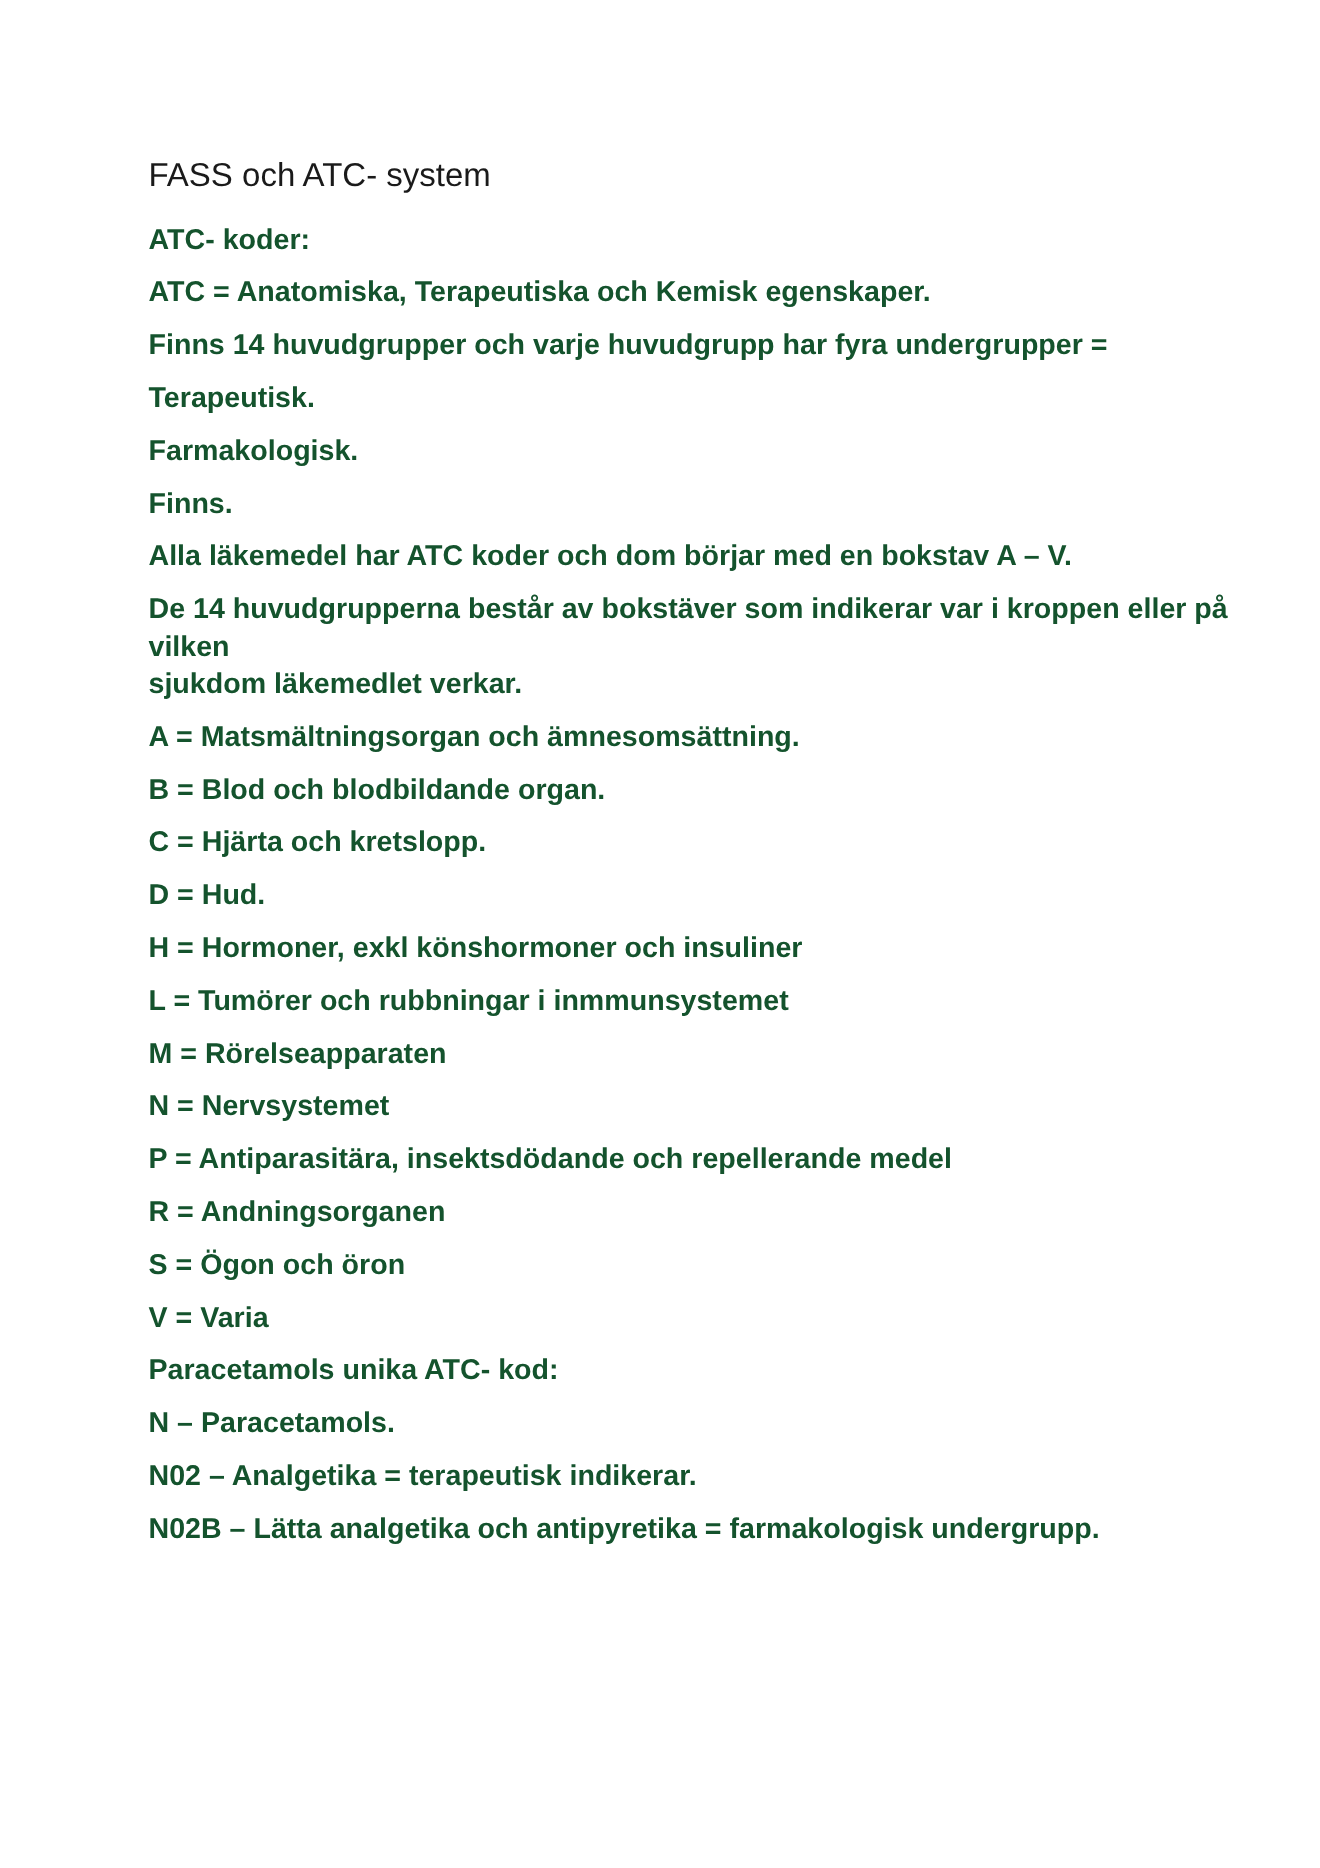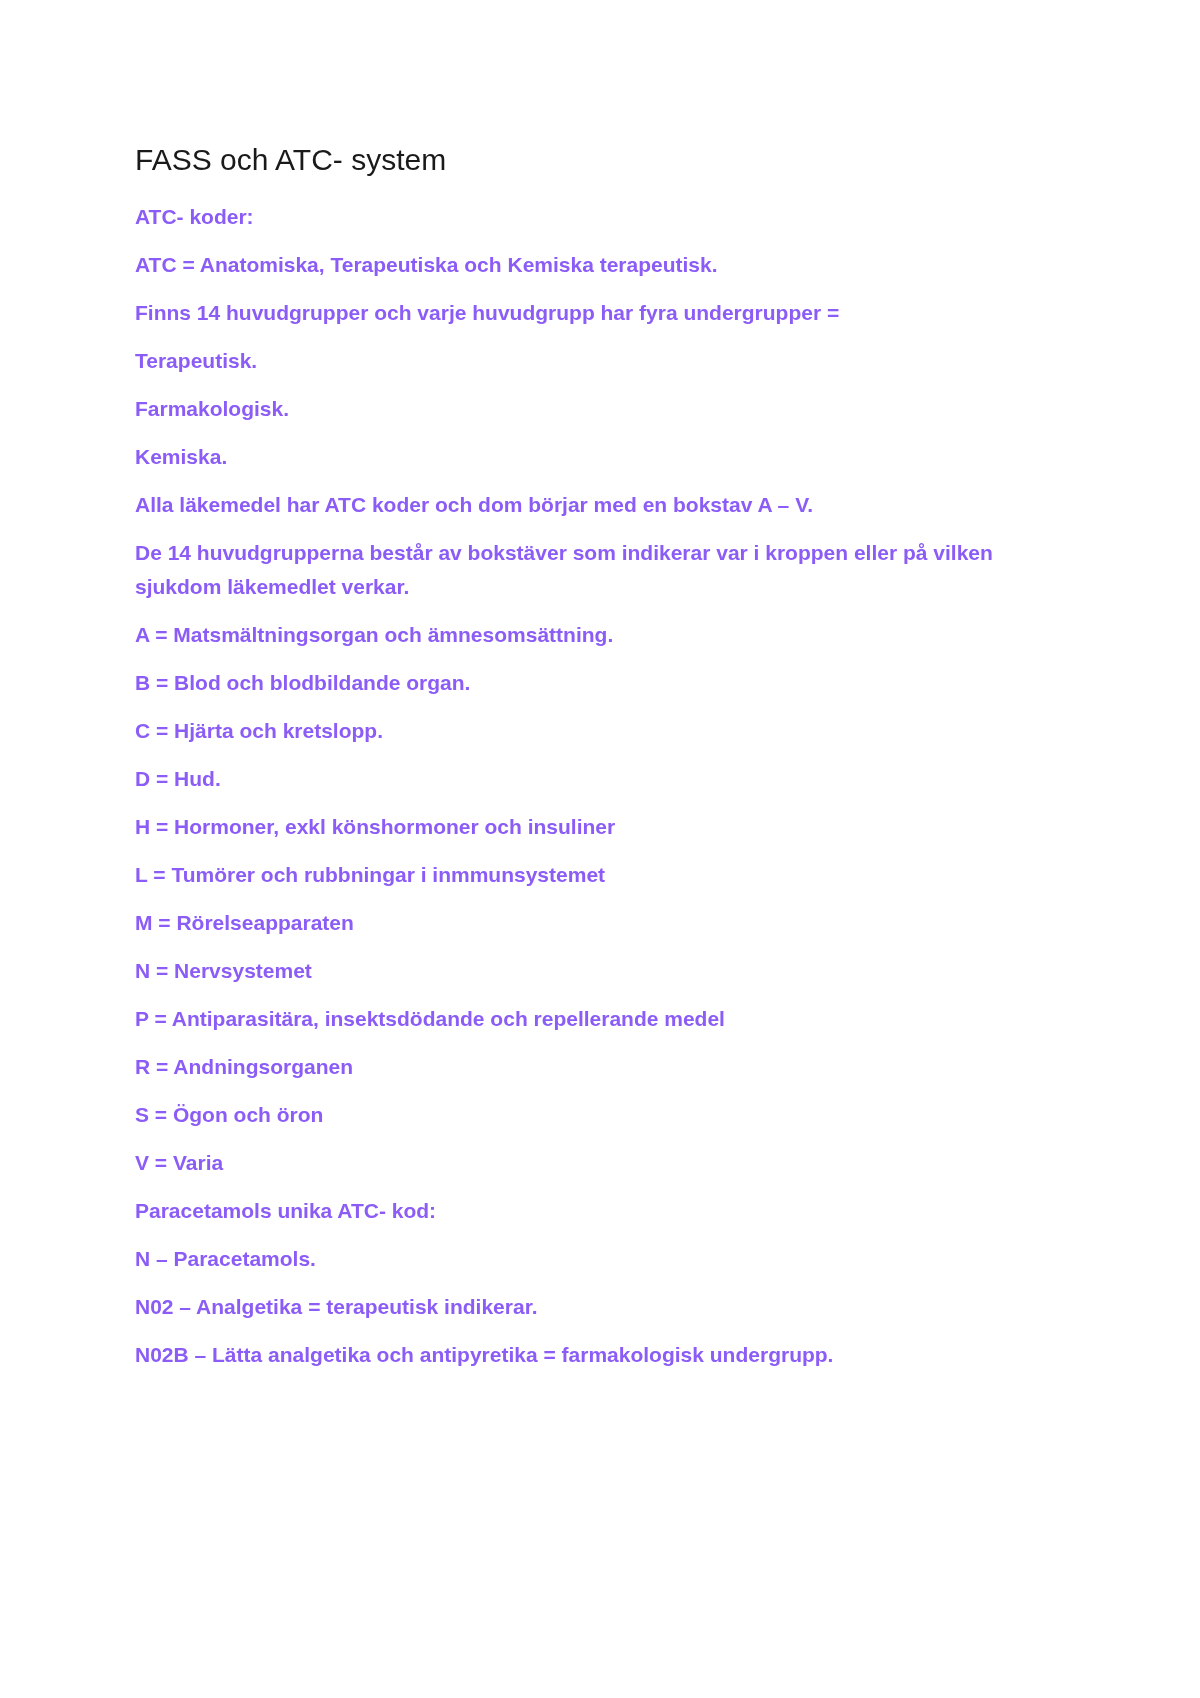--- a/index.html
+++ b/index.html
@@ -19,39 +19,39 @@
     overflow: hidden;
   }
   .doc-title {
     font-size: 30px;
     font-weight: 400;
     line-height: 40px;
     margin: 0 0 20px 0;
     color: #1a1a1a;
   }
   .doc-line {
-    font-size: 21px;
+    font-size: 26px;
     font-weight: 600;
     line-height: 34px;
     margin: 0 0 14px 0;
     white-space: pre-line;
-    color: #8b5cf6;
+    color: #14532d;
   }
 </style>
 </head>
 <body>
 
 <div class="page">
   <h1 class="doc-title">FASS och ATC- system</h1>
   <p class="doc-line">ATC- koder:</p>
-  <p class="doc-line">ATC = Anatomiska, Terapeutiska och Kemiska terapeutisk.</p>
+  <p class="doc-line">ATC = Anatomiska, Terapeutiska och Kemisk egenskaper.</p>
   <p class="doc-line">Finns 14 huvudgrupper och varje huvudgrupp har fyra undergrupper =</p>
   <p class="doc-line">Terapeutisk.</p>
   <p class="doc-line">Farmakologisk.</p>
-  <p class="doc-line">Kemiska.</p>
+  <p class="doc-line">Finns.</p>
   <p class="doc-line">Alla läkemedel har ATC koder och dom börjar med en bokstav A – V.</p>
   <p class="doc-line">De 14 huvudgrupperna består av bokstäver som indikerar var i kroppen eller på vilken
 sjukdom läkemedlet verkar.</p>
   <p class="doc-line">A = Matsmältningsorgan och ämnesomsättning.</p>
   <p class="doc-line">B = Blod och blodbildande organ.</p>
   <p class="doc-line">C = Hjärta och kretslopp.</p>
   <p class="doc-line">D = Hud.</p>
   <p class="doc-line">H = Hormoner, exkl könshormoner och insuliner</p>
   <p class="doc-line">L = Tumörer och rubbningar i inmmunsystemet</p>
   <p class="doc-line">M = Rörelseapparaten</p>

